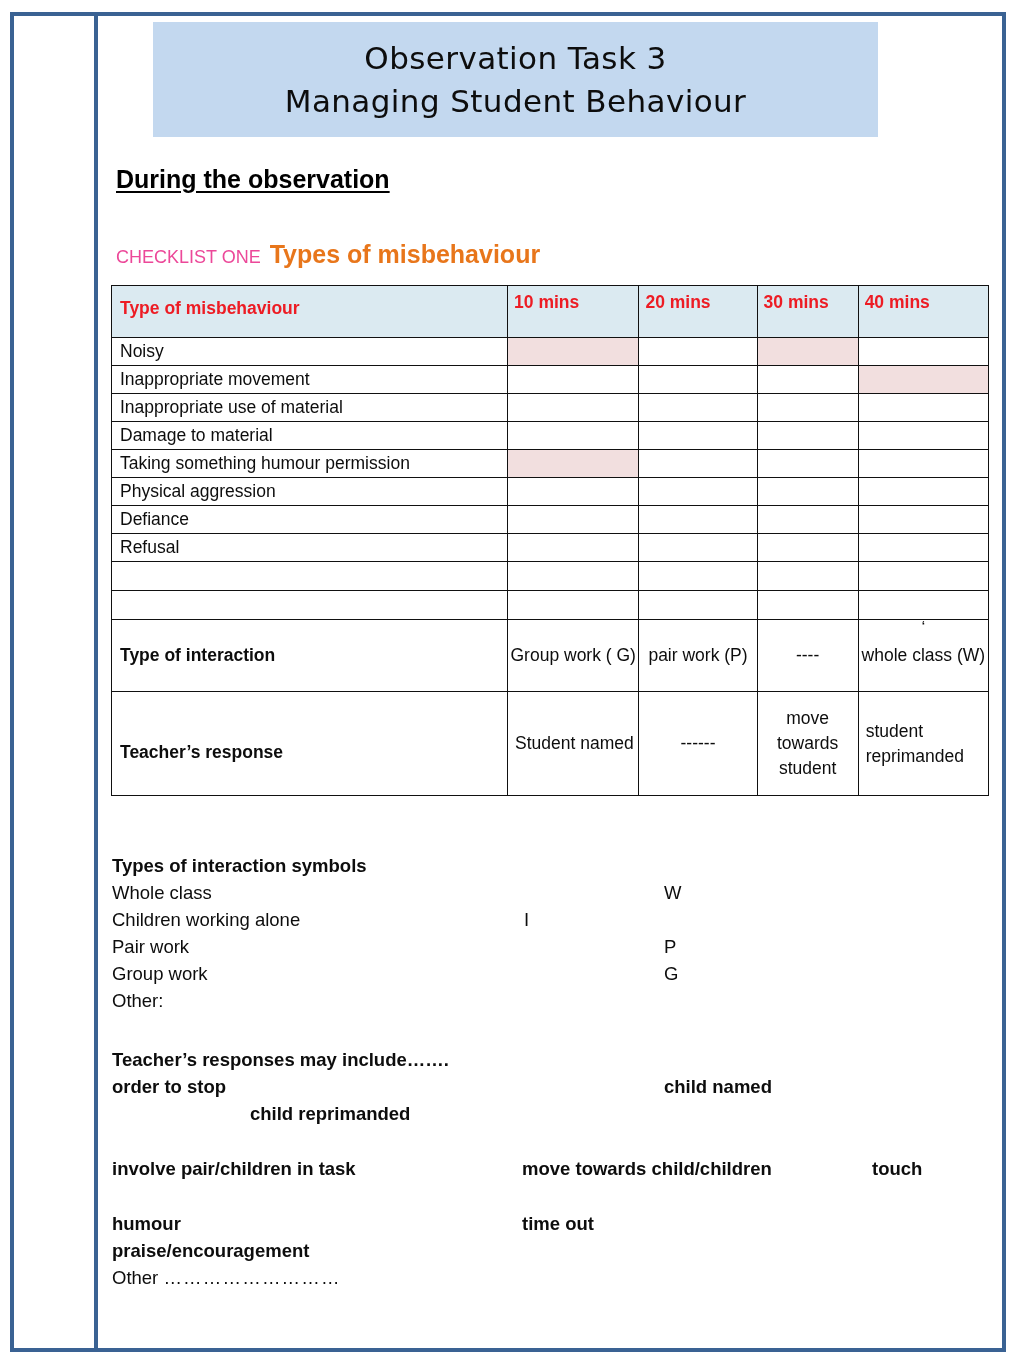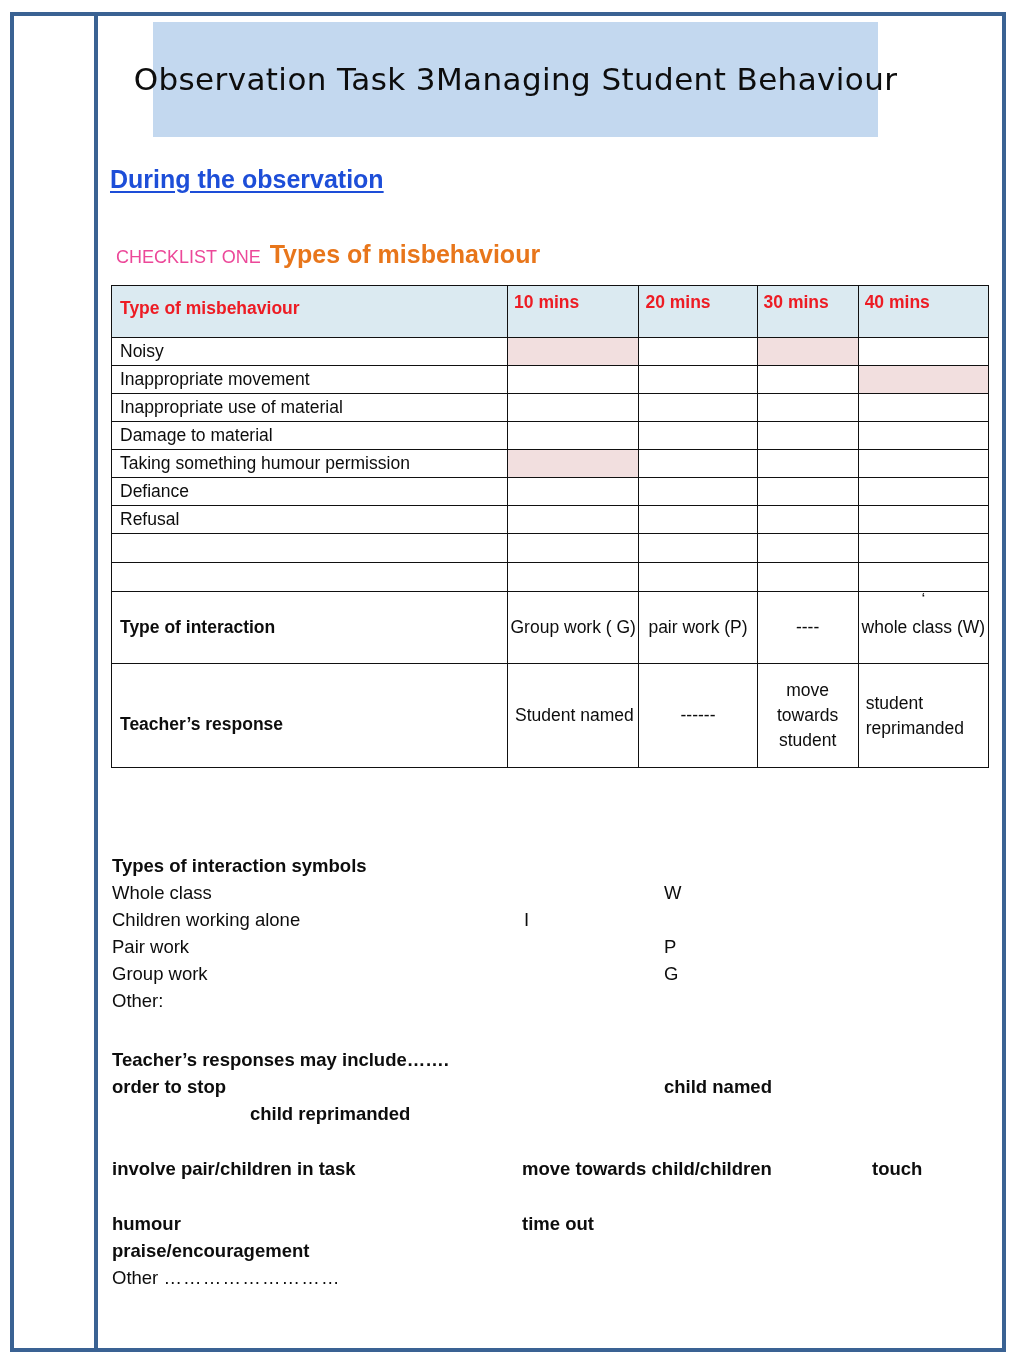--- a/index.html
+++ b/index.html
@@ -45,42 +45,42 @@
 
   
   #title-banner {
     position: absolute;
     left: 65px;
     top: 22px;
     width: 725px;
     height: 115px;
     background: #c3d8ef;
     display: flex;
-    flex-direction: row;
+    flex-direction: column;
     align-items: center;
     justify-content: center;
     box-sizing: border-box;
   }
   #title-banner .tline {
     font-family: "DejaVu Sans", sans-serif;
     font-size: 31px;
     line-height: 43px;
     color: #0d0d0d;
     letter-spacing: 0.4px;
     white-space: nowrap;
   }
 
   
   #during-heading {
     position: absolute;
-    left: 22px;
+    left: 28px;
     top: 165px;
     font-size: 25px;
     font-weight: bold;
-    color: #1d4ed8;
+    color: #000000;
     text-decoration: underline;
     text-underline-offset: 3px;
   }
   #checklist-line {
     position: absolute;
     left: 28px;
     top: 240px;
     display: flex;
     align-items: baseline;
   }
@@ -276,20 +276,27 @@
           <td class="row-label"></td>
         </tr>
         <tr>
           <td class="row-label">Taking something humour permission</td>
           <td class="row-label mark"></td>
           <td class="row-label"></td>
           <td class="row-label"></td>
           <td class="row-label"></td>
         </tr>
         <tr>
+          <td class="row-label">Physical aggression</td>
+          <td class="row-label"></td>
+          <td class="row-label"></td>
+          <td class="row-label"></td>
+          <td class="row-label"></td>
+        </tr>
+        <tr>
           <td class="row-label">Defiance</td>
           <td class="row-label"></td>
           <td class="row-label"></td>
           <td class="row-label"></td>
           <td class="row-label"></td>
         </tr>
         <tr>
           <td class="row-label">Refusal</td>
           <td class="row-label"></td>
           <td class="row-label"></td>

